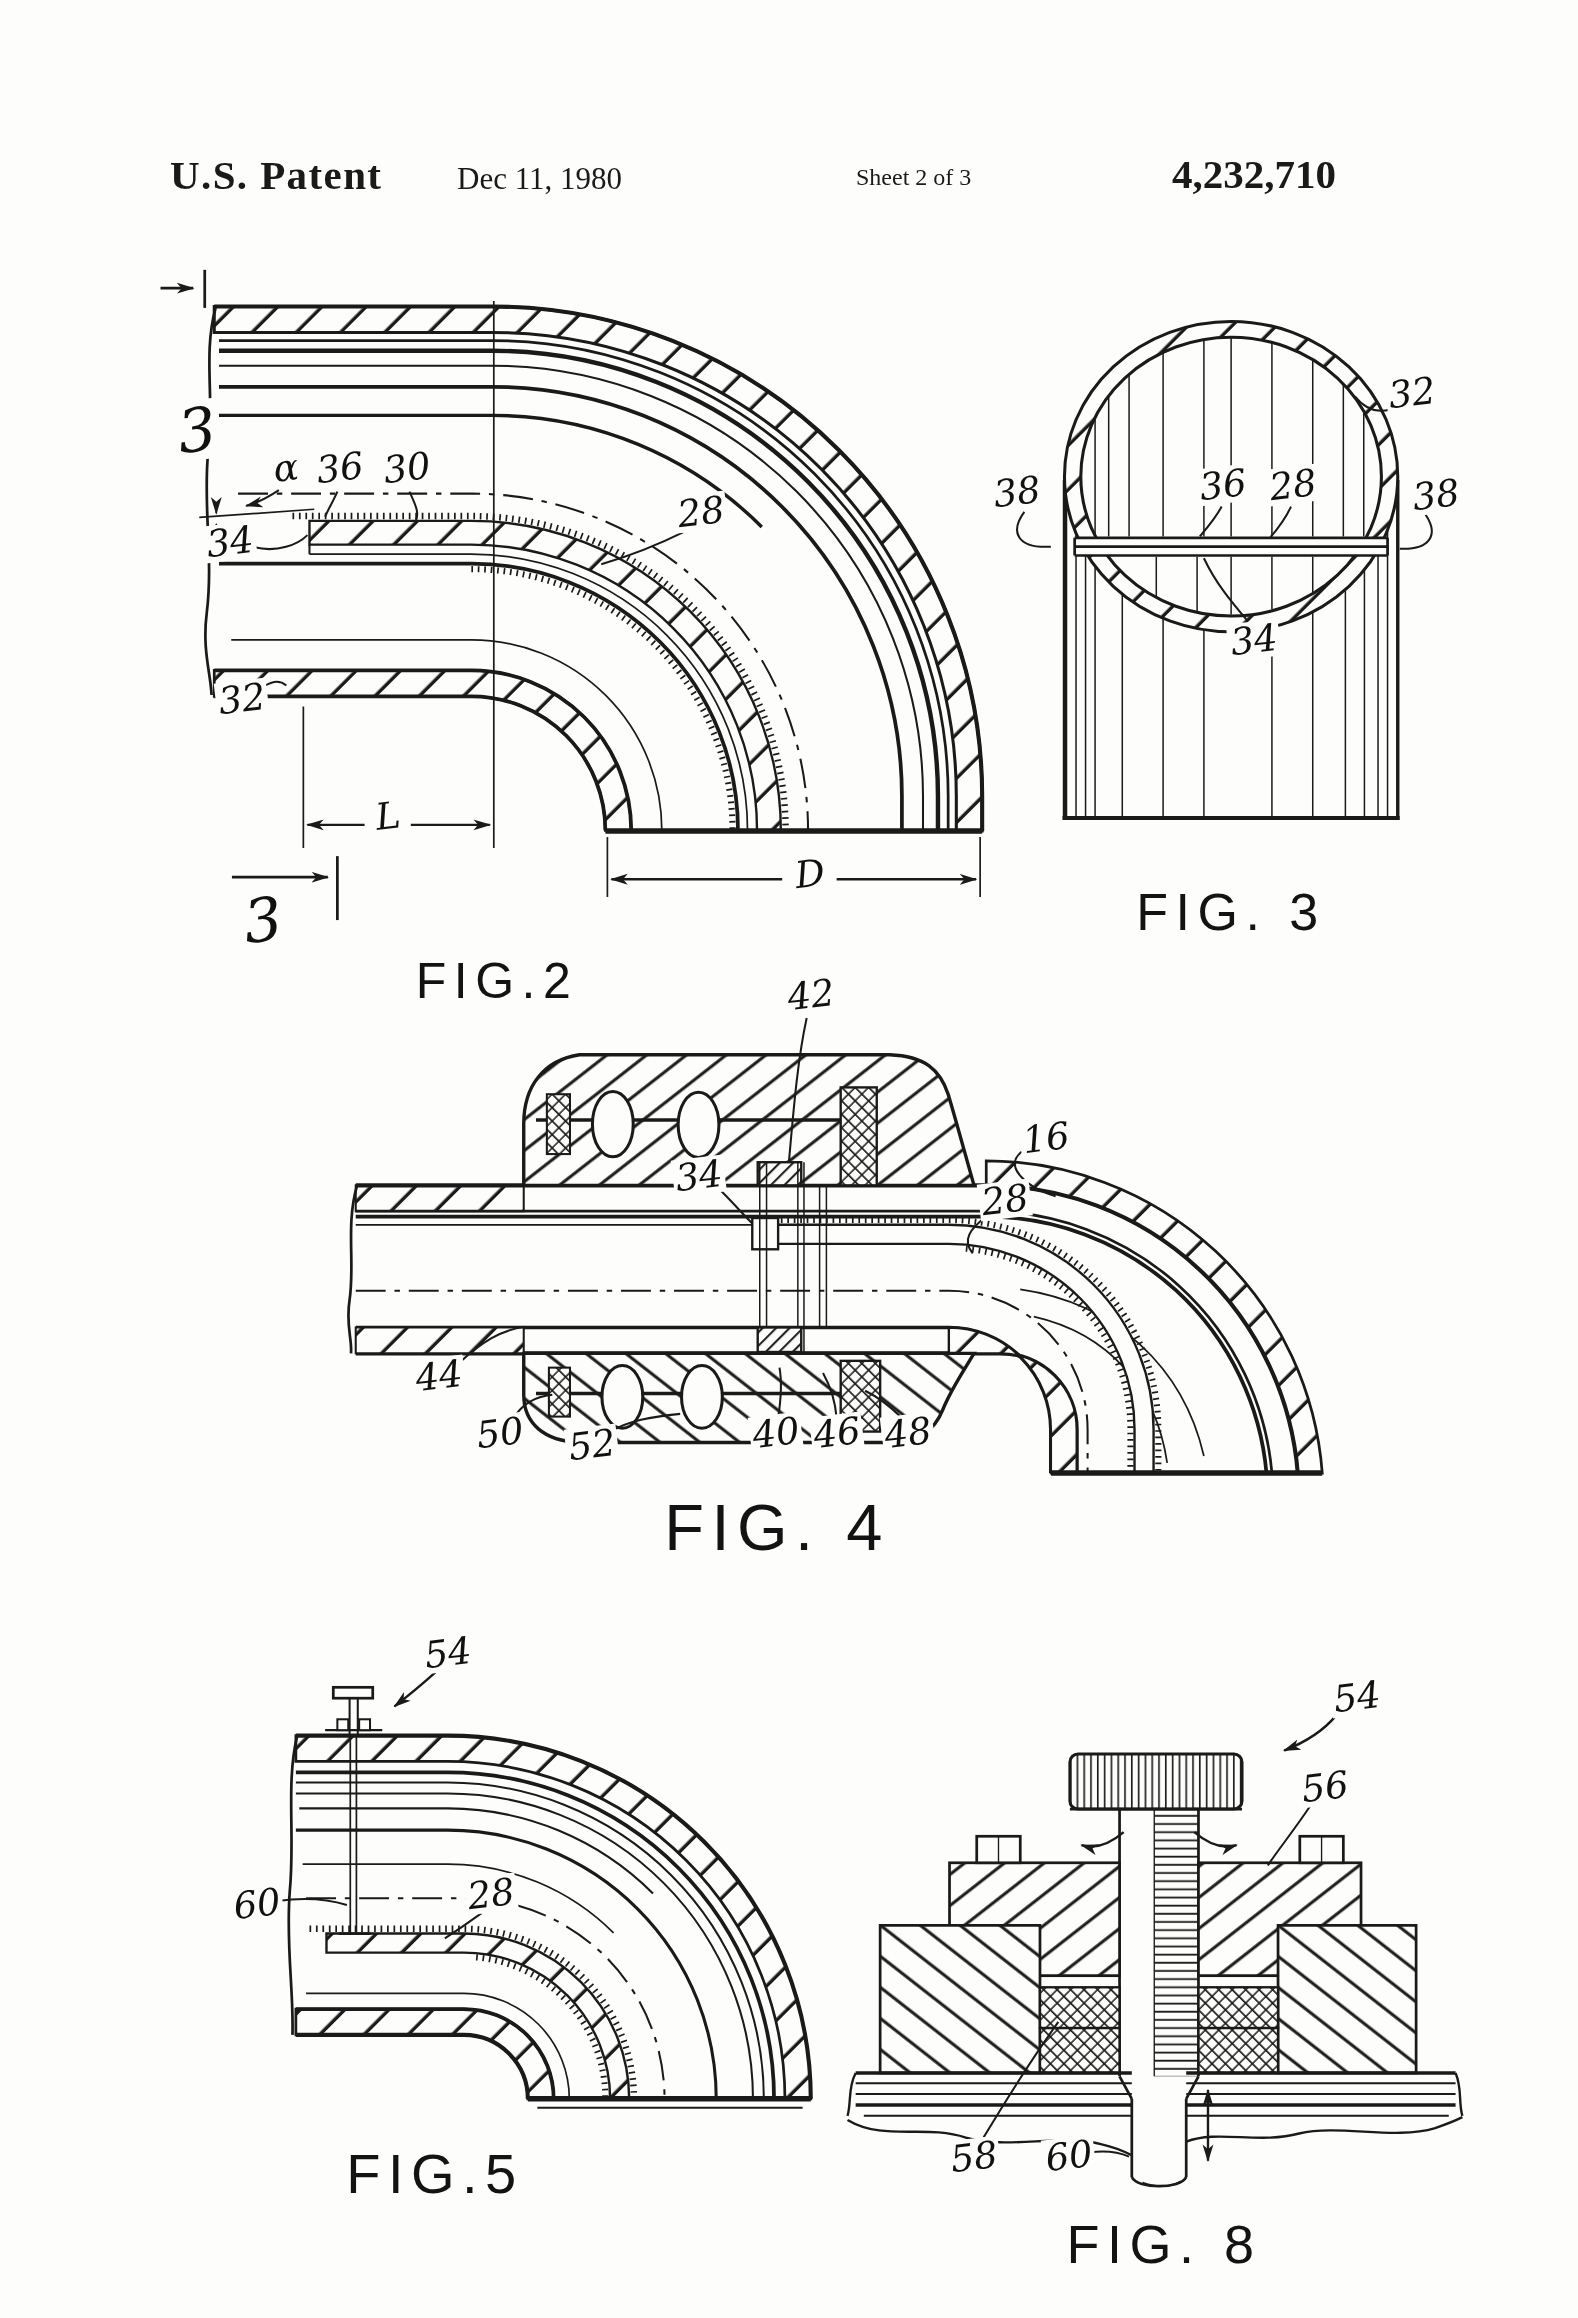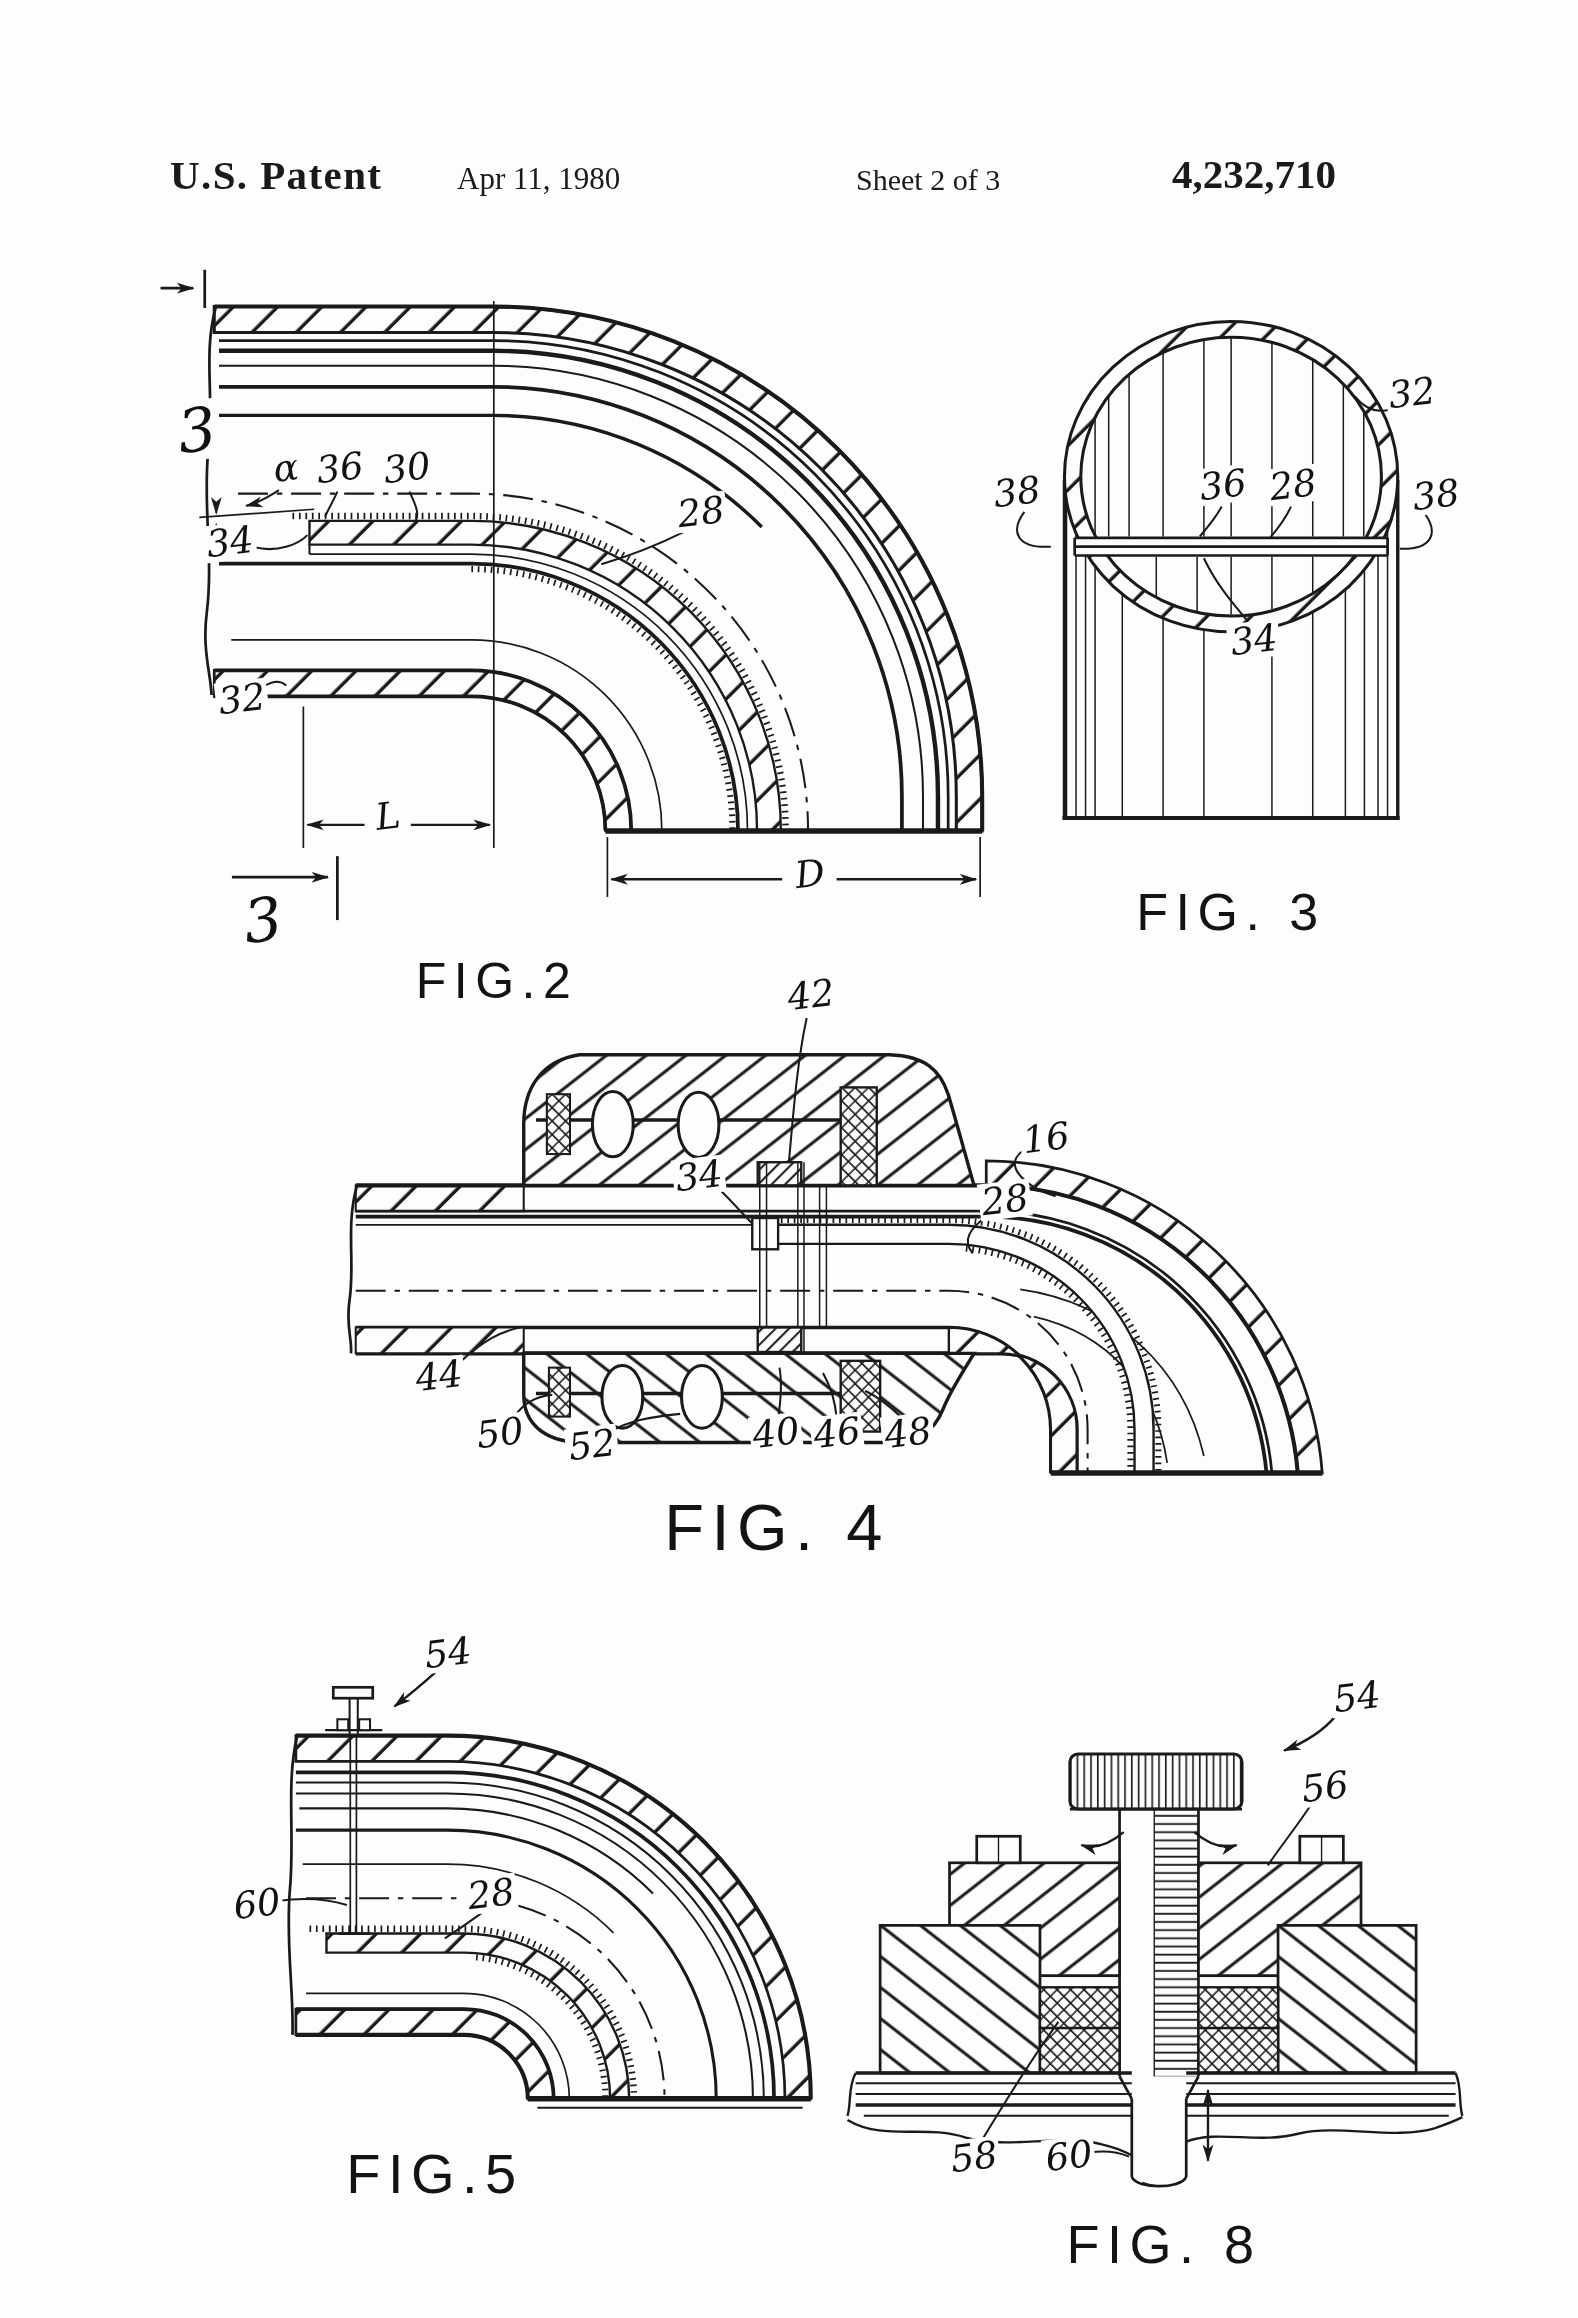--- a/index.html
+++ b/index.html
@@ -5,21 +5,21 @@
   html,body { margin:0; padding:0; background:#888; }
   .page {
     position:relative; width:1578px; height:2319px;
     background:#fdfdfb; overflow:hidden;
     font-family:"Liberation Serif", serif; color:#1a1a1a;
   }
   svg.art { position:absolute; left:0; top:0; width:1578px; height:2319px; z-index:1; }
   .txt { position:absolute; z-index:3; white-space:nowrap; line-height:1; }
   .hdr-title   { left:170px; top:155px; font-size:41px; font-weight:bold; letter-spacing:1.4px; }
   .hdr-date    { left:457px; top:163px; font-size:31px; }
-  .hdr-sheet   { left:856px; top:165px; font-size:30px; }
+  .hdr-sheet   { left:856px; top:165px; font-size:24px; }
   .hdr-number  { left:1172px; top:154px; font-size:41px;font-weight:bold; }
   .lbl {
     position:absolute; z-index:3; transform:translate(-50%,-50%) rotate(-7deg);
     font:italic 37px "DejaVu Serif", serif; color:#111;
     background:#fdfdfb; padding:0 2.7px; line-height:1; white-space:nowrap;
   }
   .lbl.big { font-size:60px; }
   .cap {
     position:absolute; z-index:3; transform:translate(-50%,-50%);
     font-family:"Liberation Sans", sans-serif; font-weight:500; color:#131313;
@@ -286,21 +286,21 @@
     <path d="M1776,3072 V3176" stroke-width="3.5" marker-start="url(#ah)" marker-end="url(#ah)"></path>
 
     <path d="M1964,2522 C1942,2548 1916,2562 1888,2573" stroke-width="3.5" marker-end="url(#ah)"></path>
     <path d="M1928,2652 C1900,2694 1878,2720 1864,2742" stroke-width="3"></path>
     <path d="M1446,3142 C1482,3082 1520,3022 1556,2972" stroke-width="3"></path>
     <path d="M1602,3164 C1628,3160 1646,3164 1660,3170" stroke-width="3"></path>
   </g>
 </svg>
 
   <span class="txt hdr-title">U.S. Patent</span>
-  <span class="txt hdr-date">Apr 11, 1980</span>
+  <span class="txt hdr-date">Dec 11, 1980</span>
   <span class="txt hdr-sheet">Sheet 2 of 3</span>
   <span class="txt hdr-number">4,232,710</span>
 
   <div class="lbl big" style="left:197px;top:430px">3</div>
   <div class="lbl" style="left:286px;top:468px">α</div>
   <div class="lbl" style="left:340px;top:468px">36</div>
   <div class="lbl" style="left:407px;top:468px">30</div>
   <div class="lbl" style="left:701px;top:512px">28</div>
   <div class="lbl" style="left:230px;top:542px">34</div>
   <div class="lbl" style="left:242px;top:699px">32</div>

